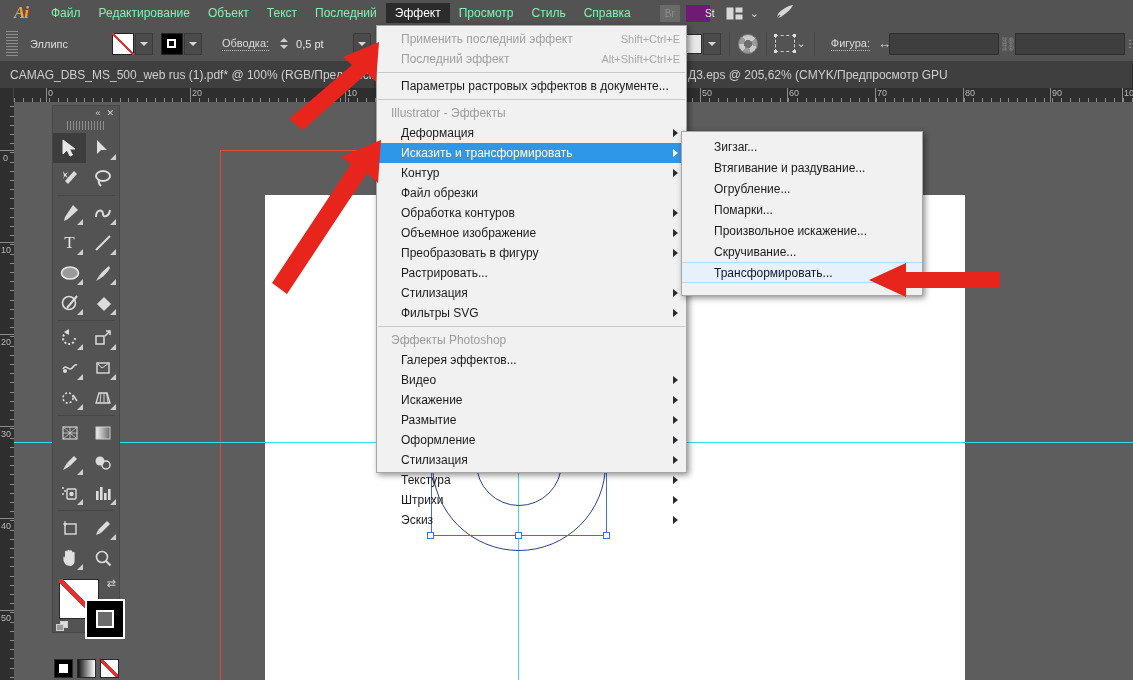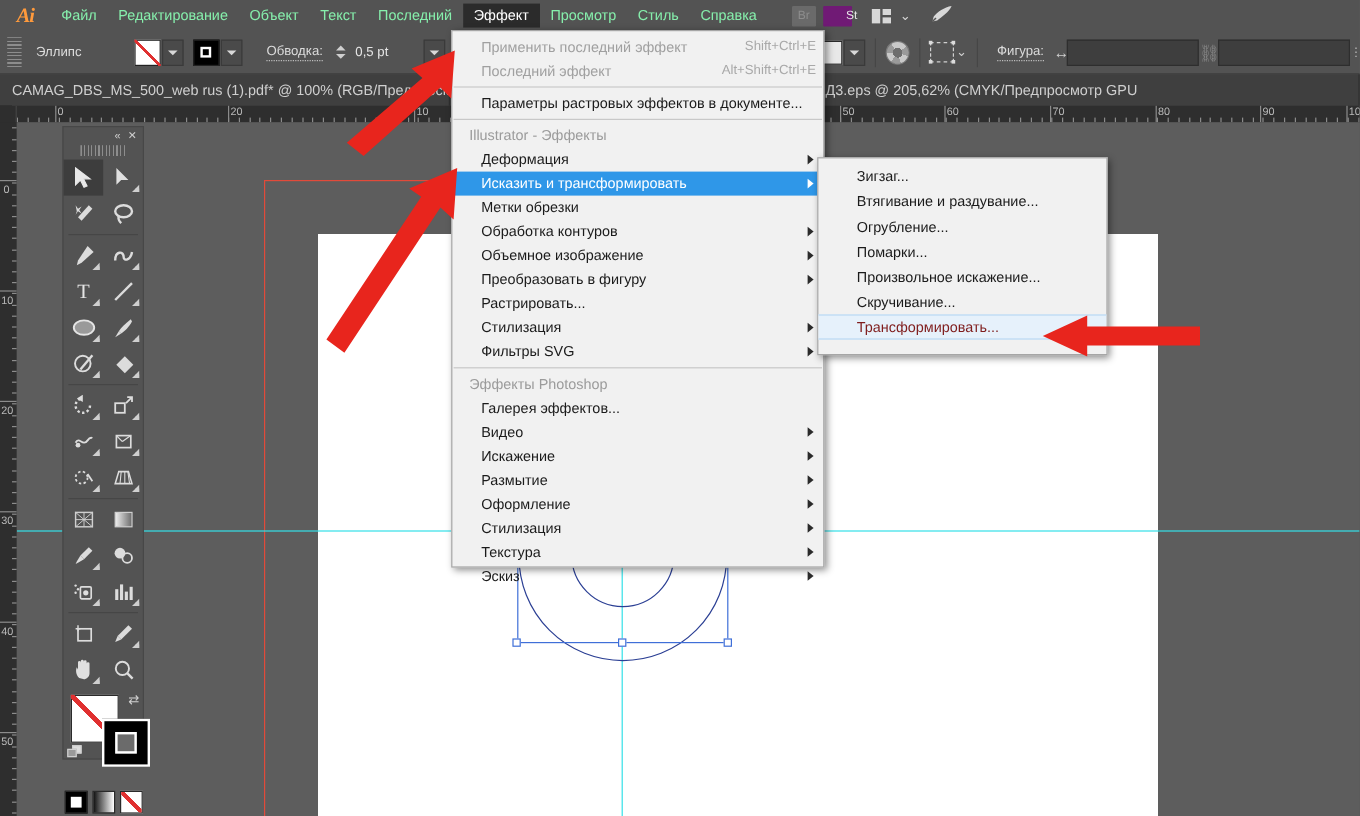--- a/index.html
+++ b/index.html
@@ -202,21 +202,21 @@
 
   
   #sub-menu {
     position:absolute; left:681px; top:131px; width:242px; height:165px;
     background:#f1f1f1; border:1px solid #a6a6a6;
     box-shadow:2px 2px 6px rgba(0,0,0,.45); font-size:12px; color:#1b1b1b;
     padding:4px 0;
   }
   #sub-menu .mrow { padding-left:32px; height:21px; }
   #sub-menu .mrow.hl2 { background:#e6f1fb; border-top:1px solid #b9d8f2;
-                        border-bottom:1px solid #b9d8f2; color:#7f1d1d; }
+                        border-bottom:1px solid #b9d8f2; color:#0f172a; }
 
   
   #annot { position:absolute; left:0; top:0; width:1133px; height:680px; pointer-events:none; }
 </style>
 </head>
 <body>
 
 <div id="menubar">
   <div id="ai-logo">Ai</div>
   <div class="menu-item">Файл</div>
@@ -820,21 +820,25 @@
   </div>
   <div class="mrow">
     <span>Деформация</span>
     <span class="arw"></span>
   </div>
   <div class="mrow hl">
     <span>Исказить и трансформировать</span>
     <span class="arw"></span>
   </div>
   <div class="mrow">
-    <span>Метки обрезки</span>
+    <span>Контур</span>
+    <span class="arw"></span>
+  </div>
+  <div class="mrow">
+    <span>Файл обрезки</span>
   </div>
   <div class="mrow">
     <span>Обработка контуров</span>
     <span class="arw"></span>
   </div>
   <div class="mrow">
     <span>Объемное изображение</span>
     <span class="arw"></span>
   </div>
   <div class="mrow">
@@ -877,20 +881,24 @@
   </div>
   <div class="mrow">
     <span>Стилизация</span>
     <span class="arw"></span>
   </div>
   <div class="mrow">
     <span>Текстура</span>
     <span class="arw"></span>
   </div>
   <div class="mrow">
+    <span>Штрихи</span>
+    <span class="arw"></span>
+  </div>
+  <div class="mrow">
     <span>Эскиз</span>
     <span class="arw"></span>
   </div>
 </div>
 
 <div id="sub-menu">
   <div class="mrow">
     <span>Зигзаг...</span>
   </div>
   <div class="mrow">

